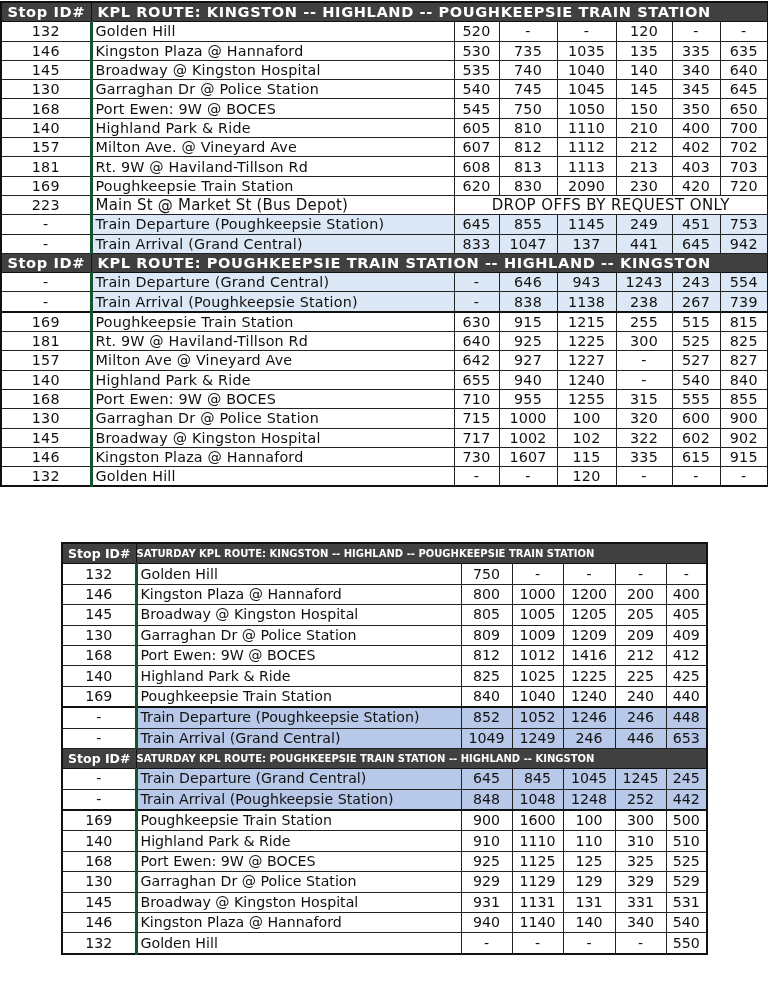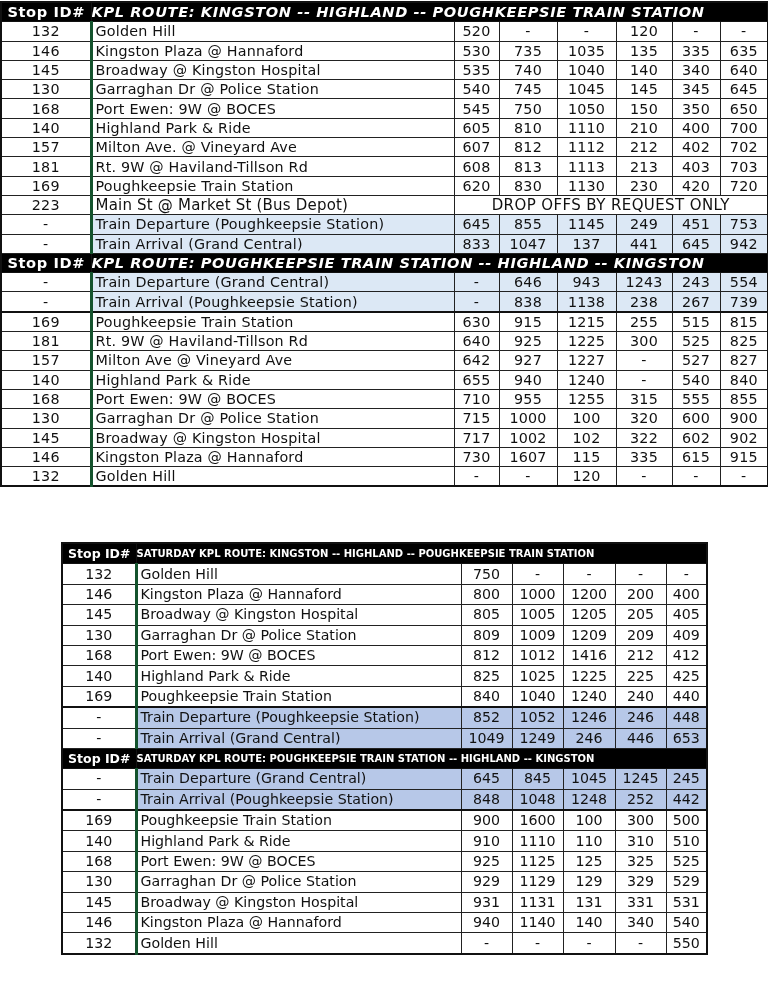--- a/index.html
+++ b/index.html
@@ -7,25 +7,25 @@
          font-family: "DejaVu Sans", sans-serif; color: #111; }
   table { border-collapse: collapse; position: absolute; table-layout: fixed; }
   td { border: 1.5px solid #222; padding: 0; white-space: nowrap; overflow: hidden; }
   .t1 { left: 0; top: 1px; width: 767px; border: 2.5px solid #111; }
   .t1 td { height: 18.3px; font-size: 14.3px; line-height: 18px; letter-spacing: 0.2px; }
   .t2 { left: 61px; top: 542px; width: 645px; border: 2.5px solid #111; }
   .t2 td { height: 19.4px; font-size: 14.2px; line-height: 19px; }
   td.id { text-align: center; }
   td.name { padding-left: 3px; border-left: 3px solid #14532d; }
   td.tm { text-align: center; }
-  tr.hdr td { background: #000000; color: #fff; font-weight: bold; border-color: #111; }
+  tr.hdr td { background: #404040; color: #fff; font-weight: bold; border-color: #111; }
   .t1 tr.hdr td { font-size: 14.6px; letter-spacing: 0.6px; }
   .t2 tr.hdr td { font-size: 12.5px; }
   .t2 tr.hdr td.title { font-size: 10px; text-align: left; }
-  .t1 tr.hdr td.title { text-align: left; font-style: italic; }
+  .t1 tr.hdr td.title { padding-left: 6px; text-align: left; }
   tr.train1 td.name, tr.train1 td.tm { background: #dce8f5; }
   tr.train2 td.name, tr.train2 td.tm { background: #b7c8e8; }
   tr.train1 td.id, tr.train2 td.id { background: #fff; }
   tr.thick-top td { border-top: 2.5px solid #111; }
   td.note { text-align: center; font-size: 15px; letter-spacing: 0.4px; }
   .big td.name { font-size: 15px; }
 </style>
 </head>
 <body>
 
@@ -123,21 +123,21 @@
         <td class="tm">1113</td>
         <td class="tm">213</td>
         <td class="tm">403</td>
         <td class="tm">703</td>
       </tr>
       <tr class="">
         <td class="id">169</td>
     <td class="name">Poughkeepsie Train Station</td>
         <td class="tm">620</td>
         <td class="tm">830</td>
-        <td class="tm">1130</td>
+        <td class="tm">2090</td>
         <td class="tm">230</td>
         <td class="tm">420</td>
         <td class="tm">720</td>
       </tr>
       <tr class="big">
   <td class="id">223</td>
   <td class="name">Main St @ Market St (Bus Depot)</td>
   <td class="note" colspan="6">DROP OFFS BY REQUEST ONLY</td>
       </tr>
       <tr class="train1">

